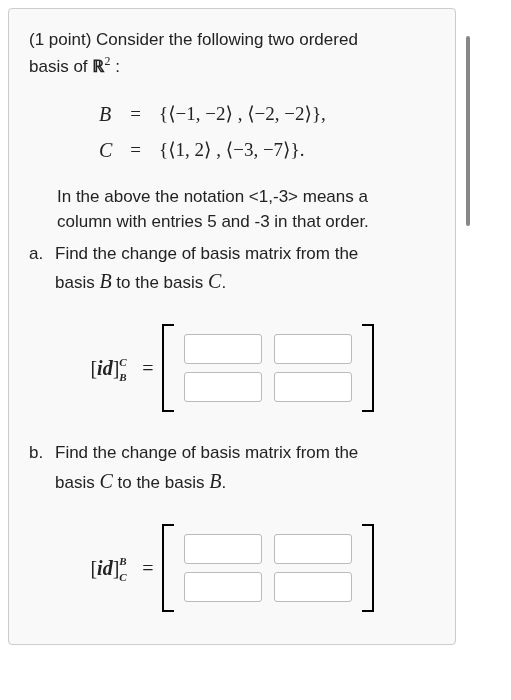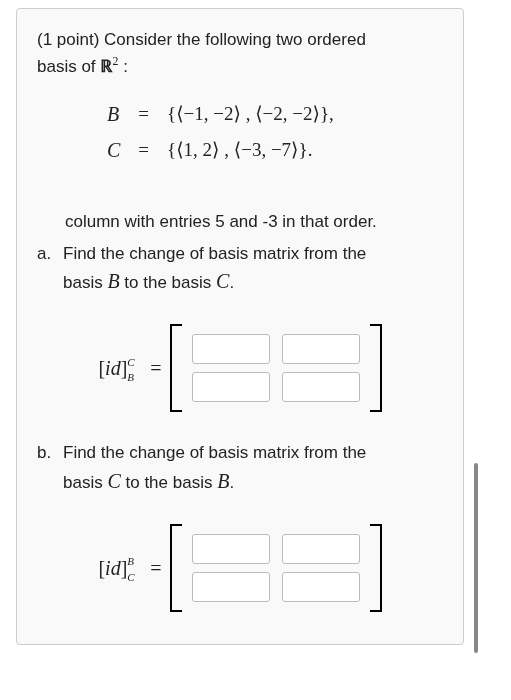--- a/index.html
+++ b/index.html
@@ -4,22 +4,21 @@
 <style>
   body {
     margin: 0;
     padding: 0;
     font-family: Arial, Helvetica, sans-serif;
     background: #fff;
     width: 511px;
   }
   .wrapper {
     display: flex;
-    align-items: flex-end;
-    padding-left: 8px;
+    align-items: flex-start;
   }
   .problem-box {
     border: 1px solid #ccc;
     border-radius: 4px;
     margin: 8px 10px 8px 8px;
     padding: 18px 20px 24px 20px;
     background: #f9f9f9;
     width: 448px;
     box-sizing: border-box;
     font-size: 17px;
@@ -29,20 +28,21 @@
   .side-line {
     width: 4px;
     background: #888;
     margin-top: 36px;
     height: 190px;
     border-radius: 2px;
   }
   .math-italic {
     font-family: 'Times New Roman', serif;
     font-style: italic;
+    font-weight: bold;
   }
   .math-rm {
     font-family: 'Times New Roman', serif;
   }
   sup { font-size: 0.7em; }
   .bases-block {
     margin: 16px 0 14px 0;
     text-align: left;
   }
   .bases-block table {
@@ -172,21 +172,21 @@
       <tr>
         <td><span class="scriptC">C</span></td>
         <td class="math-rm">=</td>
         <td class="math-rm">{⟨1, 2⟩ , ⟨−3, −7⟩}.</td>
       </tr>
     </tbody>
         </table>
   </div>
 
   <div class="indent">
-    <br>
+    <span>In the above the notation &lt;1,-3&gt; means a</span><br>
     <span>column with entries 5 and -3 in that order.</span>
   </div>
 
   <div class="part">
     <div class="part-label">a.</div>
     <div>
       <span>Find the change of basis matrix from the</span><br>
       <span>basis </span><span class="scriptB">B</span><span> to the basis </span><span class="scriptC">C</span><span>.</span>
     </div>
   </div>

